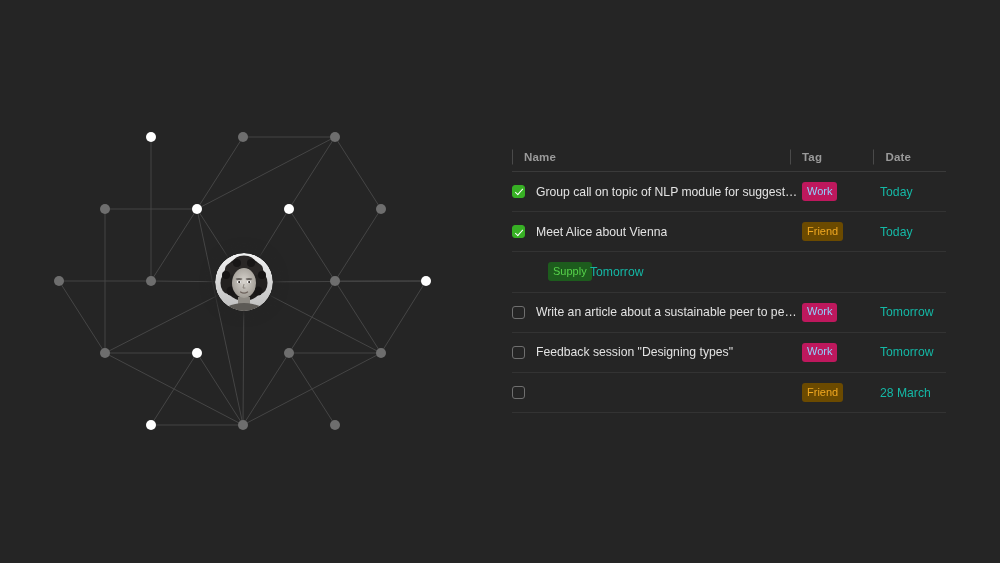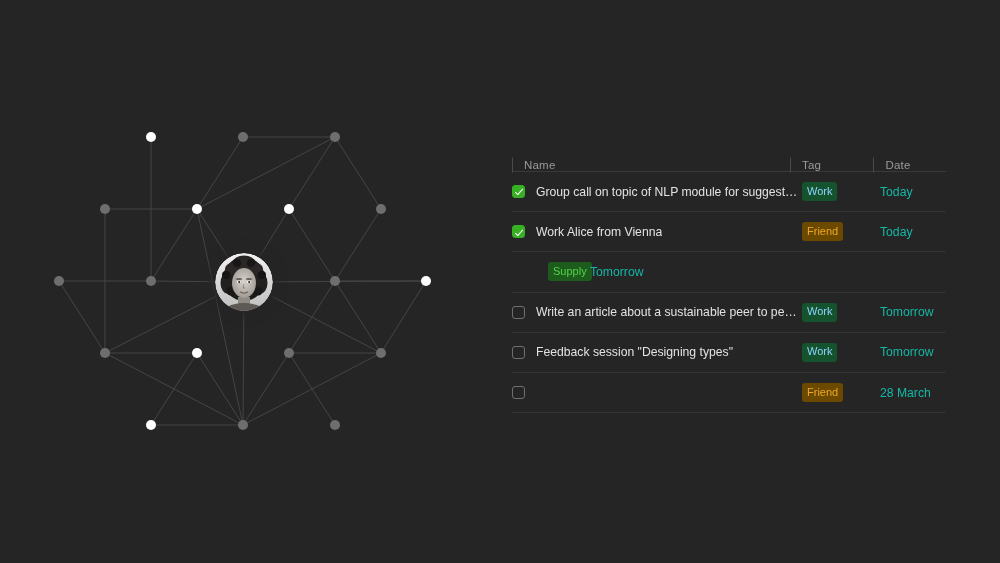--- a/index.html
+++ b/index.html
@@ -49,22 +49,23 @@
   #task-table {
     position: absolute;
     left: 512px;
     top: 143px;
     width: 434px;
   }
   .table-header {
     position: relative;
     height: 28px;
     display: flex;
-    align-items: flex-end;
+    align-items: center;
     border-bottom: 1px solid #3a3a3a;
+    font-weight: bold;
   }
   .th {
     font-size: 11.5px;
     color: #9a9a9a;
     letter-spacing: 0.2px;
     position: relative;
     padding-left: 12px;
   }
   .th::before {
     content: "";
@@ -135,21 +136,21 @@
     align-items: center;
   }
   .tag {
     display: inline-block;
     font-size: 11px;
     line-height: 1;
     padding: 3.5px 5px 4.5px 5px;
     border-radius: 3px;
     white-space: nowrap;
   }
-  .tag-work   { background: #14532d; color: #8fd2ff; }
+  .tag-work   { background: #be185d; color: #8fd2ff; }
   .tag-friend { background: #6b4a00; color: #f0a820; }
   .tag-supply { background: #1d5c1d; color: #56d24a; margin-left: 36px; }
 
   .cell-date {
     width: 66px;
     font-size: 12.2px;
     color: #14b8a6;
     white-space: nowrap;
   }
 </style>
@@ -282,21 +283,21 @@
           <span class="task-label">Group call on topic of NLP module for suggestions</span>
         </div>
         <div class="cell-tag">
           <span class="tag tag-work">Work</span>
         </div>
         <div class="cell-date">Today</div>
       </div>
       <div class="trow">
         <div class="cell-name">
           <div class="cbox checked"></div>
-          <span class="task-label">Work Alice from Vienna</span>
+          <span class="task-label">Meet Alice about Vienna</span>
         </div>
         <div class="cell-tag">
           <span class="tag tag-friend">Friend</span>
         </div>
         <div class="cell-date">Today</div>
       </div>
       <div class="trow">
         <div class="cell-tag">
           <span class="tag tag-supply">Supply</span>
         </div>

